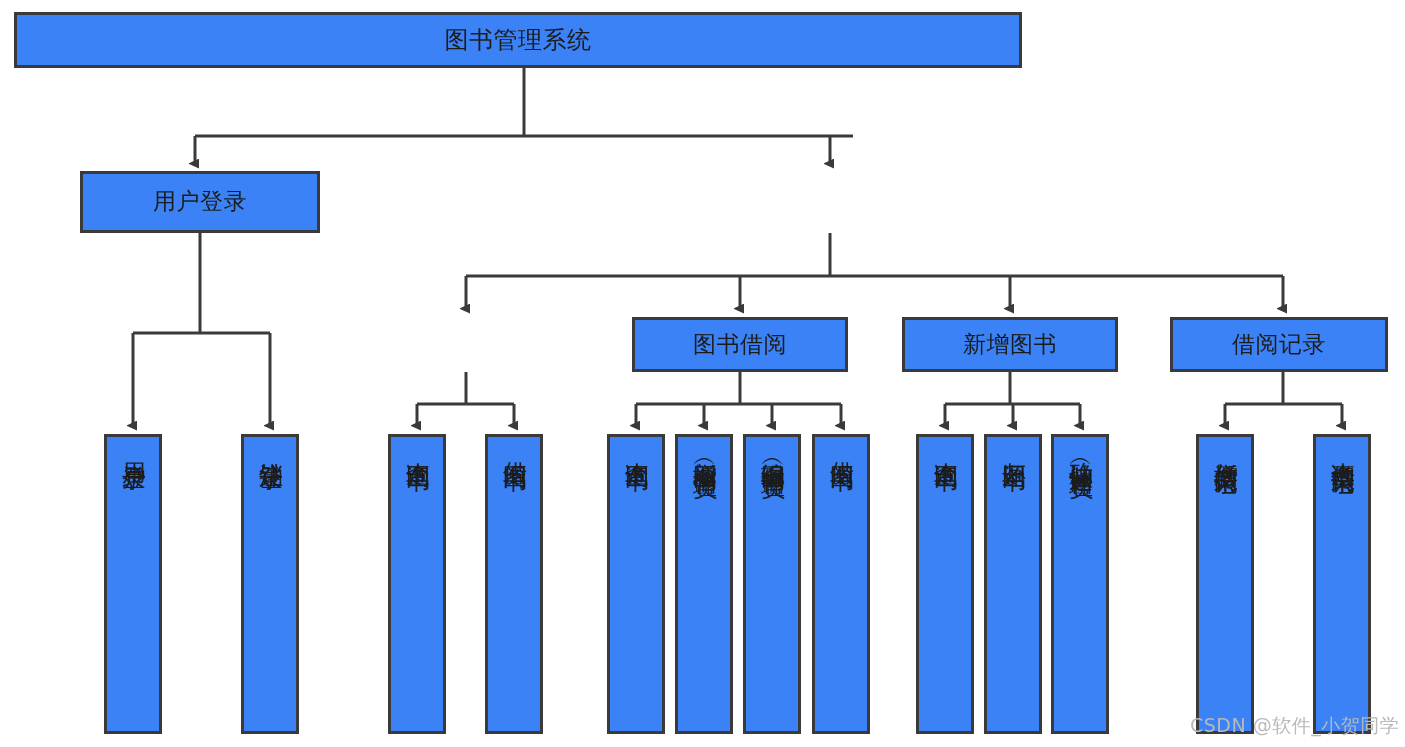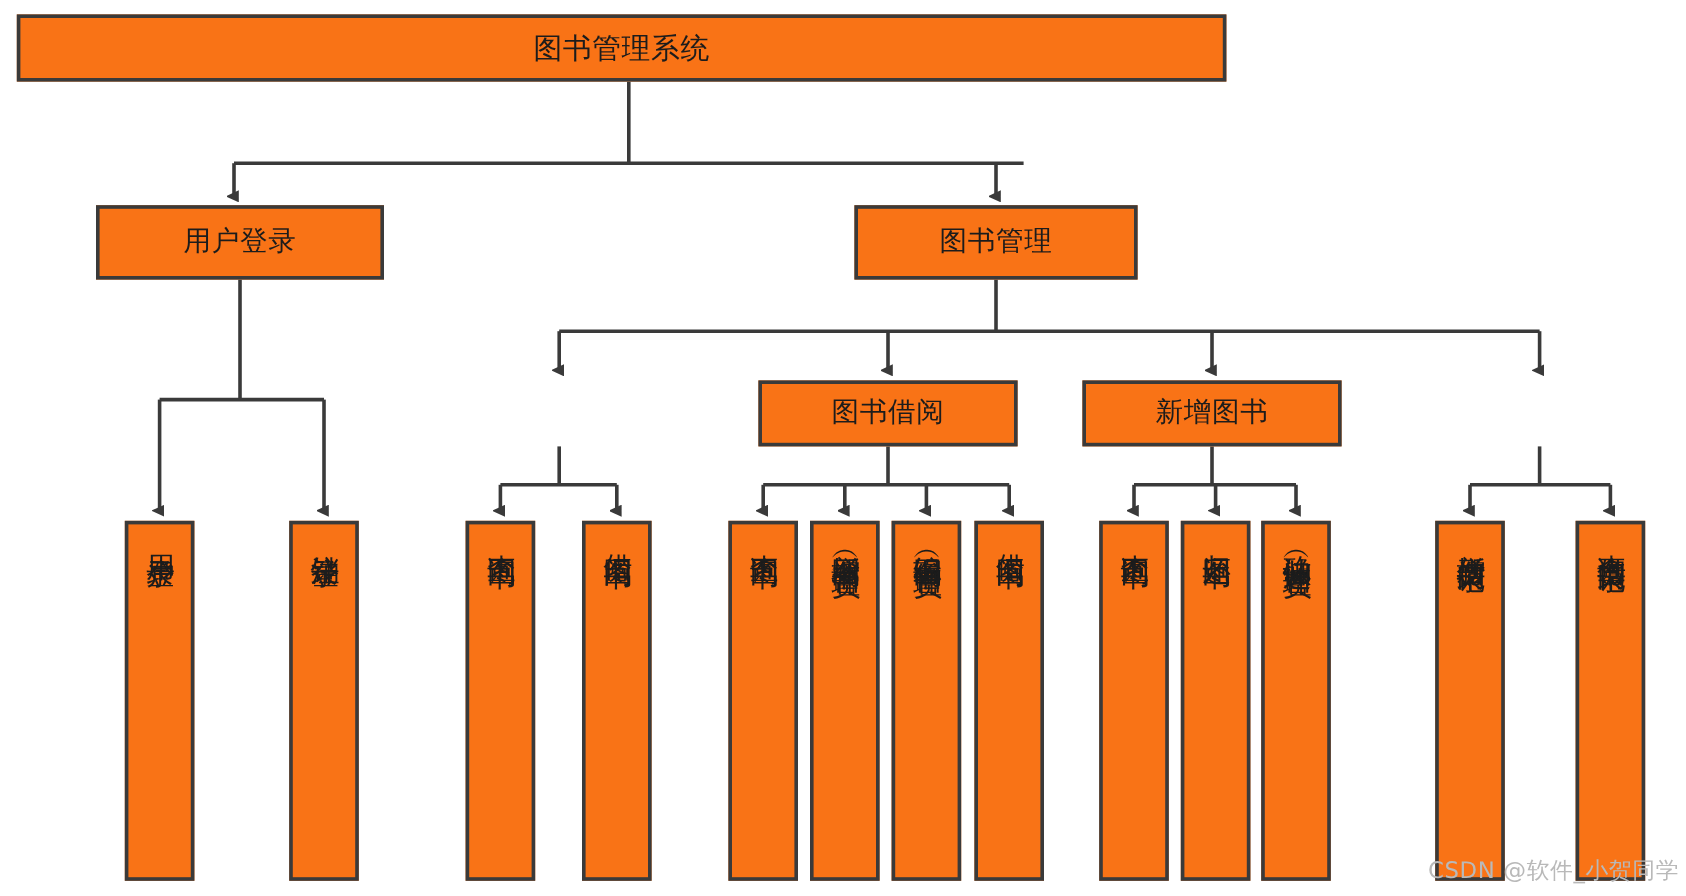--- a/index.html
+++ b/index.html
@@ -22,21 +22,21 @@
     left: 0;
     top: 0;
     width: 1405px;
     height: 747px;
     pointer-events: none;
   }
   .node {
     position: absolute;
     box-sizing: border-box;
     border: 3px solid #3a3a3a;
-    background: #f97316;
+    background: #3b82f6;
     display: flex;
     align-items: center;
     justify-content: center;
     color: #1c1c1c;
   }
   .node .label {
     display: block;
     text-align: center;
     line-height: 1.18;
     letter-spacing: 0.5px;
@@ -123,29 +123,29 @@
     </g>
   </svg>
 
   <div class="node horiz root" style="left:14px; top:12px; width:1008px; height:56px;">
     <span class="label">图书管理系统</span>
   </div>
 
   <div class="node horiz" style="left:80px; top:171px; width:240px; height:62px;">
     <span class="label">用户登录</span>
   </div>
-  <div class="node horiz" style="left:712px; top:171px; width:236px; height:62px;">
-    <span class="label">图书管理</span>
-  </div>
 
   <div class="node horiz" style="left:632px; top:317px; width:216px; height:55px;">
     <span class="label">图书借阅</span>
   </div>
   <div class="node horiz" style="left:902px; top:317px; width:216px; height:55px;">
     <span class="label">新增图书</span>
+  </div>
+  <div class="node horiz" style="left:1170px; top:317px; width:218px; height:55px;">
+    <span class="label">借阅记录</span>
   </div>
 
   <div class="node vert" style="left:104px; top:434px; width:58px; height:300px;">
     <span class="label">用户登录</span>
   </div>
   <div class="node vert" style="left:241px; top:434px; width:58px; height:300px;">
     <span class="label">注销登录</span>
   </div>
 
   <div class="node vert" style="left:388px; top:434px; width:58px; height:300px;">

